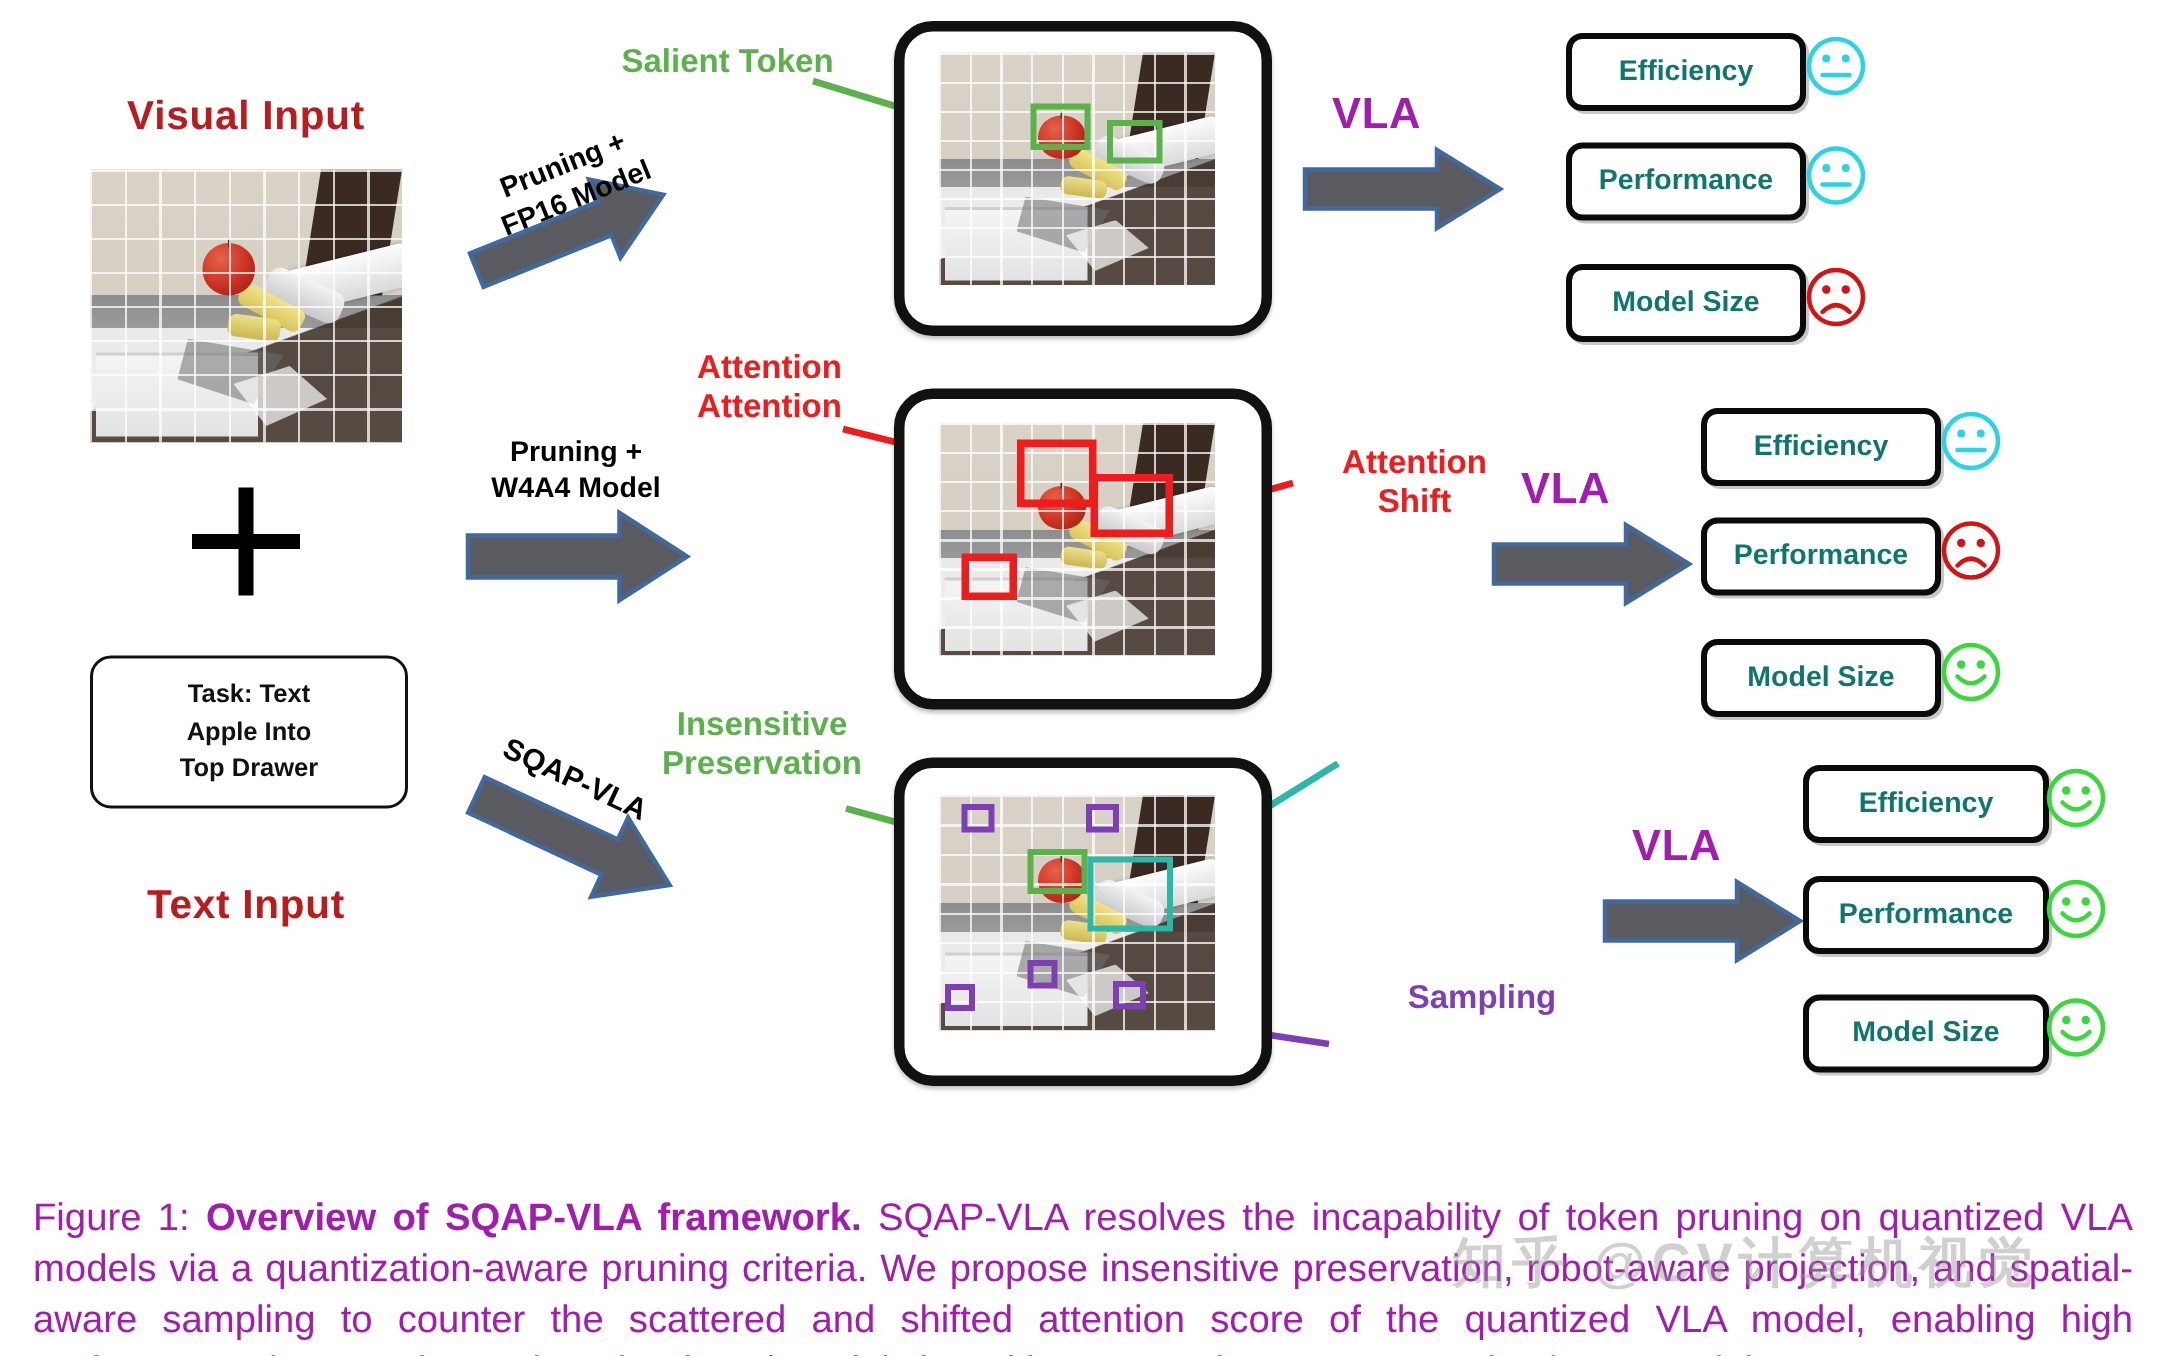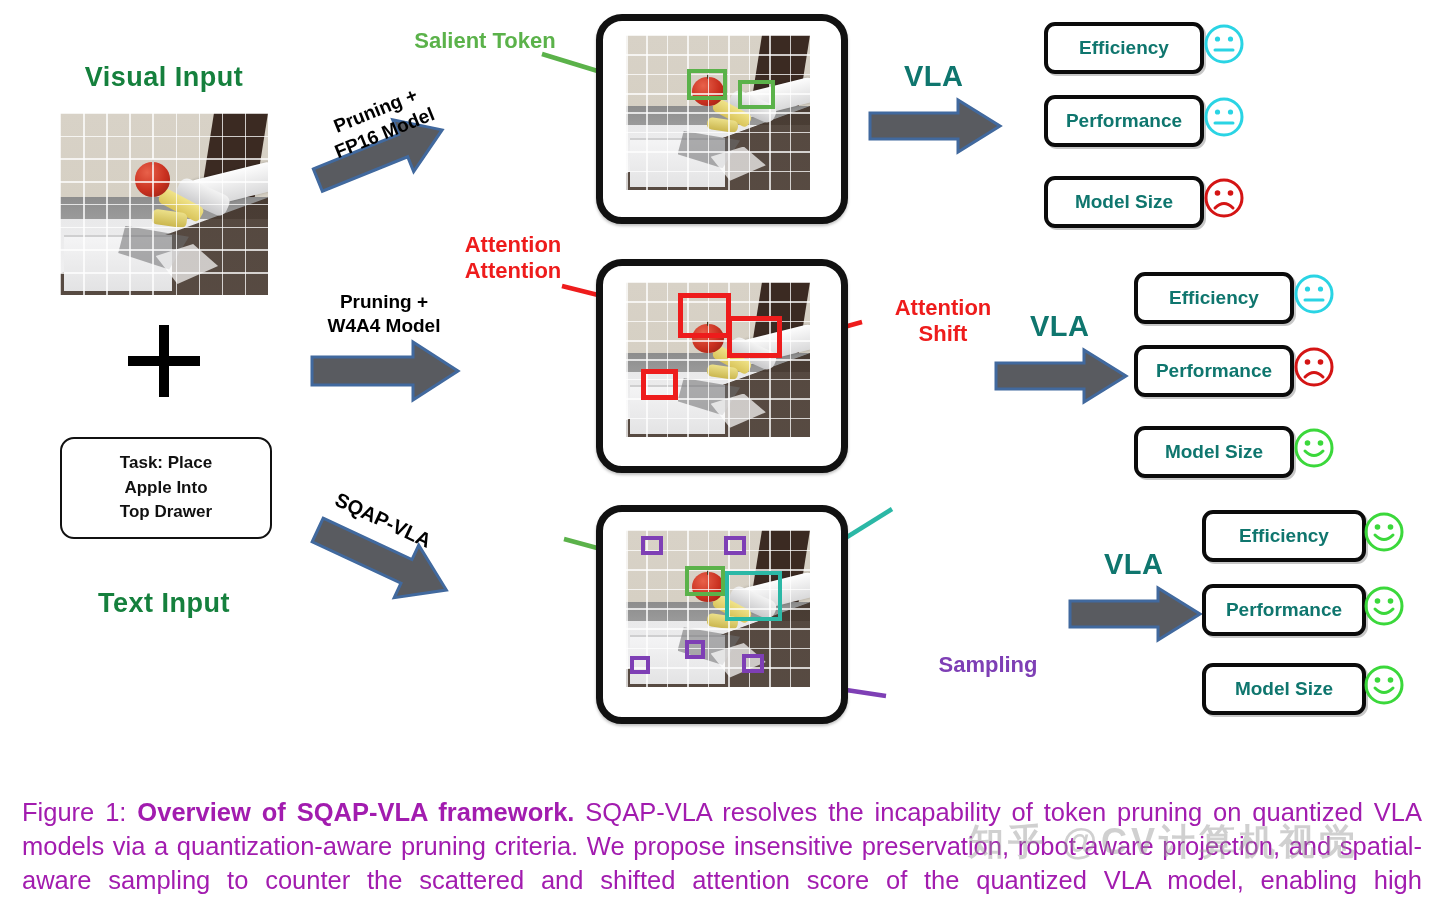--- a/index.html
+++ b/index.html
@@ -5,21 +5,21 @@
   html,body{margin:0;padding:0;background:#fff;}
   body{width:1440px;height:904px;position:relative;overflow:hidden;
        font-family:"Liberation Sans",sans-serif;}
 
   .fig{position:absolute;left:0;top:0;width:1440px;height:760px;}
 
   
   .abs{position:absolute;}
 
   
-  .big-title{font-weight:bold;font-size:27px;color:#15803d;letter-spacing:.5px;
+  .big-title{font-weight:bold;font-size:27px;color:#b91c1c;letter-spacing:.5px;
              text-align:center;white-space:nowrap;}
 
   
   .scene{position:relative;overflow:hidden;background:#cfc8bd;}
   .scene .bg{position:absolute;inset:0;
      background:
        linear-gradient(160deg, rgba(0,0,0,0) 62%, rgba(60,45,35,.85) 62.4%),
        linear-gradient(#d8d2c7 0%, #d6d0c4 46%, #8d8d8d 46%, #9a9a9a 58%, #e9e9ea 58%, #f2f2f3 100%);
   }
   .scene .drawer{position:absolute;left:2%;bottom:2%;width:52%;height:30%;
@@ -55,22 +55,22 @@
   .taskbox{position:absolute;border:2.5px solid #111;border-radius:14px;background:#fff;
            display:flex;flex-direction:column;align-items:center;justify-content:center;}
   .taskbox span{font-weight:bold;font-size:17px;color:#111;line-height:1.45;white-space:nowrap;}
 
   
   .barrow{position:absolute;}
   .barrow svg{display:block;overflow:visible;}
 
   .arrow-label{position:absolute;font-weight:bold;font-size:19px;color:#000;
                white-space:nowrap;line-height:1.25;text-align:center;}
-  .vla-label{position:absolute;font-weight:bold;font-size:29px;color:#0f766e;
-             white-space:nowrap;letter-spacing:.5px;margin-left:16px;}
+  .vla-label{position:absolute;font-weight:bold;font-size:29px;color:#a21caf;
+             white-space:nowrap;letter-spacing:.5px;}
 
   
   .screen{position:absolute;border:7px solid #111;border-radius:26px;background:#fff;
           box-shadow:0 2px 3px rgba(0,0,0,.25);}
   .screen .inner{position:absolute;overflow:hidden;}
 
   
   .obox{position:absolute;box-sizing:border-box;}
 
   
@@ -114,21 +114,21 @@
     <div class="apple" style="left:36%;top:27%;width:17%;height:19%;"></div>
     <div class="gridlines"></div>
   </div>
 
   <div class="plus" style="left:128px;top:325px;width:72px;height:72px;">
     <i style="left:0;top:31px;width:72px;height:10px;"></i>
     <i style="left:31px;top:0;width:10px;height:72px;"></i>
   </div>
 
   <div class="taskbox" style="left:60px;top:437px;width:208px;height:98px;">
-    <span>Task:  Place</span>
+    <span>Task:  Text</span>
     <span>Apple Into</span>
     <span>Top Drawer</span>
   </div>
 
   <div class="big-title abs" style="left:44px;top:588px;width:240px;">Text Input</div>
 
   <div class="barrow" style="left:305px;top:105px;width:150px;height:100px;">
     <svg width="150" height="100" viewBox="0 0 150 100">
       <g transform="rotate(-22 75 50)">
         <polygon points="8,38 100,38 100,22 142,50 100,78 100,62 8,62" fill="#595b60" stroke="#41699e" stroke-width="3"></polygon>
@@ -192,20 +192,24 @@
   </div>
   <svg class="abs" style="left:640px;top:318px;" width="225" height="80" viewBox="0 0 225 80">
     <defs>
         <marker id="mk-red2" markerWidth="7" markerHeight="7" refX="5.5" refY="3.2" orient="auto">
       <path d="M0,0 L7,3.2 L0,6.4 z" fill="#ee1c1c"></path>
         </marker>
       </defs>
     <line x1="222" y1="4" x2="8" y2="64" stroke="#ee1c1c" stroke-width="4.5" marker-end="url(#mk-red2)"></line>
   </svg>
 
+  <div class="callout" style="left:402px;top:470px;width:212px;color:#5bb24a;">
+    <div>Insensitive</div>
+    <div>Preservation</div>
+  </div>
   <svg class="abs" style="left:562px;top:535px;" width="160" height="55" viewBox="0 0 160 55">
     <defs>
         <marker id="mk-green2" markerWidth="7" markerHeight="7" refX="5.5" refY="3.2" orient="auto">
       <path d="M0,0 L7,3.2 L0,6.4 z" fill="#5bb24a"></path>
         </marker>
       </defs>
     <line x1="2" y1="4" x2="142" y2="42" stroke="#5bb24a" stroke-width="4.5" marker-end="url(#mk-green2)"></line>
   </svg>
 
   <div class="callout" style="left:888px;top:480px;width:206px;color:#2bb8a6;">

